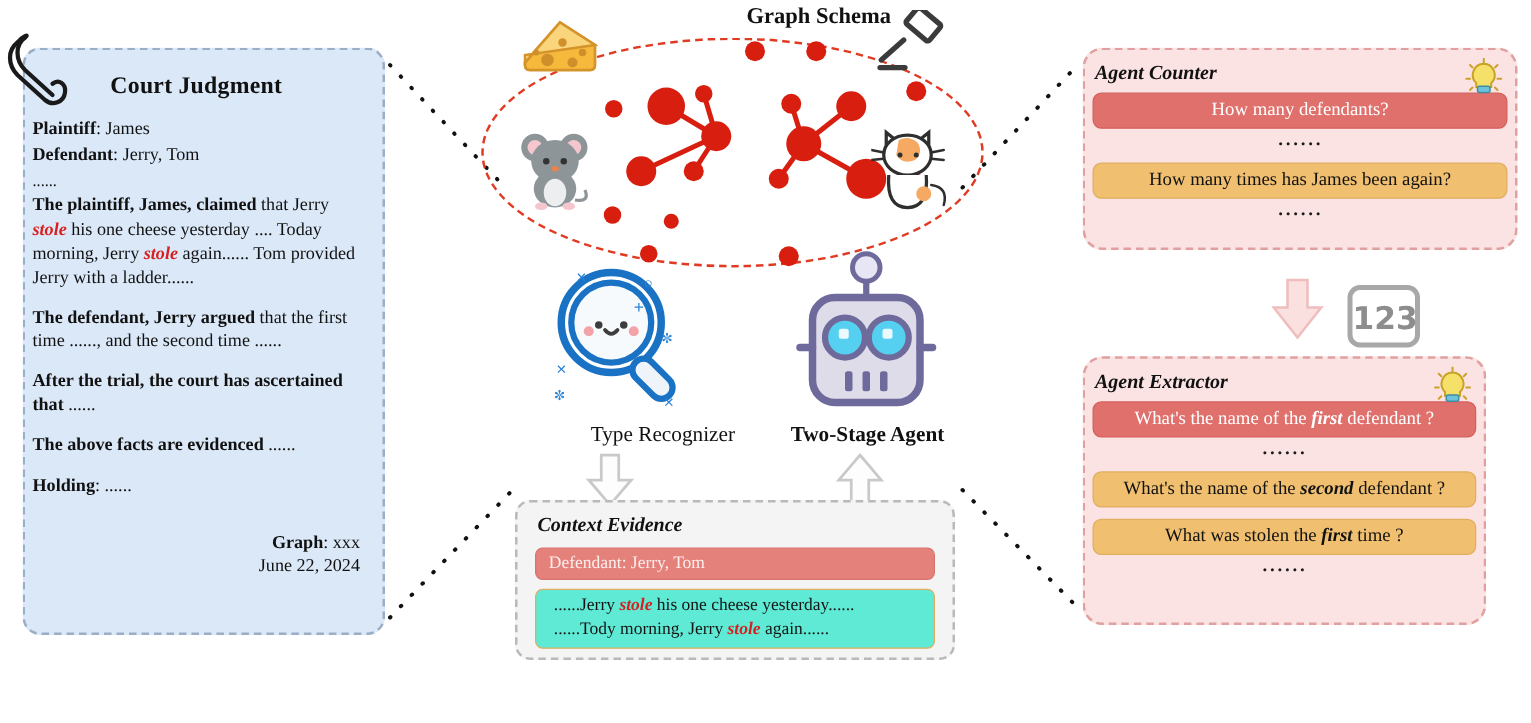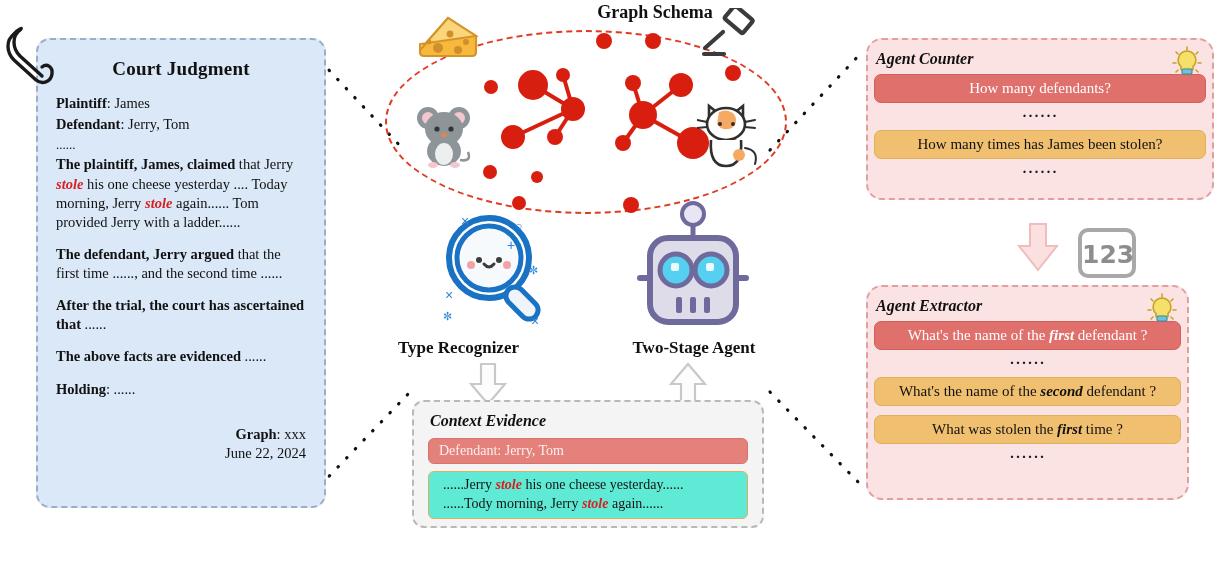--- a/index.html
+++ b/index.html
@@ -2,23 +2,23 @@
 <html><head>
 <meta charset="utf-8">
 <style>
   html,body{margin:0;padding:0;background:#ffffff;}
   body{width:1225px;height:578px;position:relative;overflow:hidden;
        font-family:"Liberation Serif",serif;color:#111;}
   .abs{position:absolute;}
 
   
   #court-card{
-    left:36px;top:38px;width:290px;height:470px;
+    left:18px;top:38px;width:290px;height:470px;
     background:#dbe8f8;border:2px dashed #9aaec6;border-radius:14px;
-    box-sizing:border-box;padding:10px 18px 10px 18px;
+    box-sizing:border-box;padding:10px 18px 10px 6px;
   }
   #court-title{
     text-align:center;font-size:19px;font-weight:bold;margin:8px 0 14px 0;
     letter-spacing:.2px;
   }
   .cj-p{font-size:14.5px;line-height:1.32;margin:0 0 2px 0;}
   .cj-gap{height:11px;}
   .b{font-weight:bold;}
   .stole{color:#d81f1f;font-weight:bold;font-style:italic;}
   .dots-small{font-size:13px;letter-spacing:0px;}
@@ -39,22 +39,22 @@
   #nodes{left:385px;top:25px;width:400px;height:190px;}
 
   
   #cheese{left:414px;top:6px;}
   #gavel{left:700px;top:8px;}
   #mouse{left:412px;top:96px;}
   #cat{left:697px;top:98px;}
 
   
   #typerec-icon{left:437px;top:208px;}
-  #typerec-label{left:398px;top:338px;width:190px;text-align:left;
-                 font-size:17px;font-weight:bold;}
+  #typerec-label{left:398px;top:338px;width:190px;text-align:right;
+                 font-size:17px;font-weight:normal;}
   #agent-icon{left:632px;top:200px;}
   #agent-label{left:600px;top:338px;width:188px;text-align:center;
                font-size:17px;font-weight:bold;}
   #arrow-down-ctx{left:468px;top:362px;}
   #arrow-up-ctx{left:668px;top:362px;}
 
   
   #ctx-card{
     left:412px;top:400px;width:352px;height:128px;box-sizing:border-box;
     background:#f4f4f4;border:2px dashed #b9b9b9;border-radius:12px;
@@ -305,21 +305,21 @@
         <line x1="1" y1="17" x2="4" y2="17"></line>
       <line x1="29" y1="17" x2="26" y2="17"></line>
         <line x1="4" y1="26" x2="6" y2="24"></line>
       <line x1="26" y1="26" x2="24" y2="24"></line>
     </g>
     <path d="M15 5 a9 9 0 0 1 6 15.5 v3 h-12 v-3 A9 9 0 0 1 15 5 Z" fill="#f5e06a" stroke="#c9a227" stroke-width="1.6"></path>
     <rect x="10" y="23" width="10" height="5" rx="1.6" fill="#6fc3d8" stroke="#3f8ea3" stroke-width="1.2"></rect>
   </svg>
   <div class="qbar red">How many defendants?</div>
   <div class="ellipsis">······</div>
-  <div class="qbar orange">How many times has James been stolen?</div>
+  <div class="qbar orange">How many times has James been again?</div>
   <div class="ellipsis">······</div>
 </div>
 
 <svg class="abs" id="arrow-pink" width="44" height="50" viewBox="0 0 44 50">
   <path d="M14 2 L30 2 L30 24 L41 24 L22 48 L3 24 L14 24 Z" fill="#fbe0e0" stroke="#f0bdbd" stroke-width="2"></path>
 </svg>
 <div class="abs" id="num123">123</div>
 
 <div class="abs agent-panel" id="extractor-panel">
   <div class="agent-title">Agent Extractor</div>

